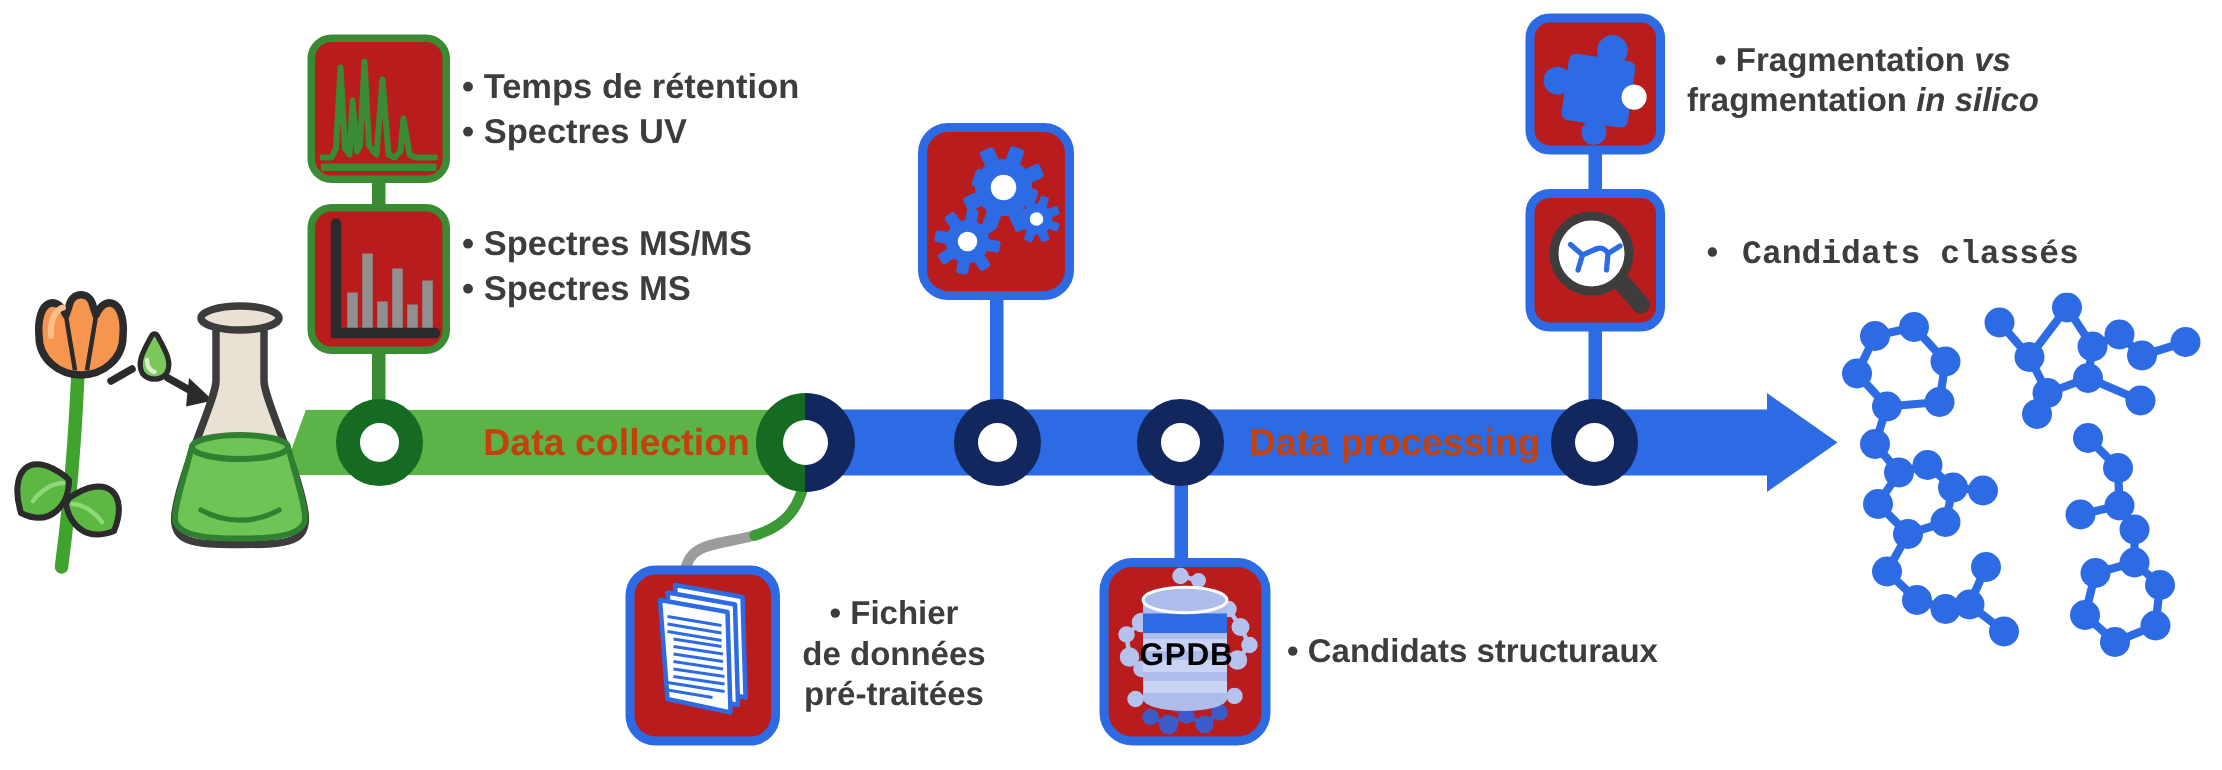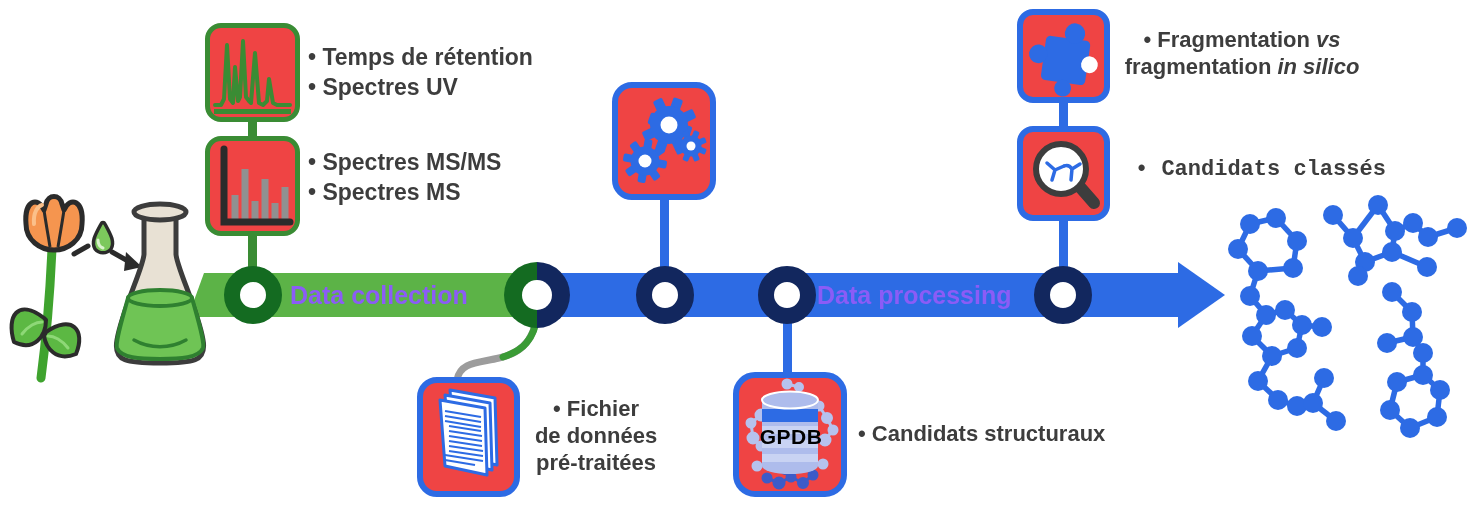--- a/index.html
+++ b/index.html
@@ -13,41 +13,41 @@
     left:188px;top:273px;width:349px;height:44px;background:#5CB347;z-index:1;
     clip-path:polygon(16px 0,100% 0,100% 100%,0 100%);
   }
   .band-blue{left:537px;top:273px;width:641px;height:44px;background:#2D6BE4;z-index:1;}
   .arrowhead{
     left:1178px;top:262px;width:0;height:0;z-index:1;
     border-top:33px solid transparent;border-bottom:33px solid transparent;
     border-left:47px solid #2D6BE4;
   }
   .band-label{
-    position:absolute;z-index:2;color:#8b5cf6;font-weight:bold;font-size:25px;
-    line-height:30px;text-align:left;top:280px;width:210px;white-space:nowrap;
+    position:absolute;z-index:2;color:#c2410c;font-weight:bold;font-size:25px;
+    line-height:30px;text-align:right;top:280px;width:210px;white-space:nowrap;
   }
   
   .node{position:absolute;border-radius:50%;background:#ffffff;box-sizing:border-box;z-index:3;}
   .node-green{left:224px;top:266px;width:58px;height:58px;border:16px solid #146B21;}
   .node-navy{width:58px;height:58px;border:16px solid #12275E;top:266px;}
   .node-split{
     left:504px;top:262px;width:66px;height:66px;z-index:3;border-radius:50%;
     background:linear-gradient(90deg,#146B21 50%,#12275E 50%);
   }
   .node-split .hole{
     position:absolute;left:18px;top:18px;width:30px;height:30px;border-radius:50%;background:#ffffff;
   }
   
   .stem{position:absolute;width:9px;z-index:2;}
   .stem-green{background:#3A8C34;}
   .stem-blue{background:#2D6BE4;}
   
   .icon-box{
-    position:absolute;background:#ef4444;box-sizing:border-box;z-index:4;
+    position:absolute;background:#b91c1c;box-sizing:border-box;z-index:4;
     display:flex;align-items:center;justify-content:center;
   }
   .box-green{border:5px solid #3A8C34;border-radius:16px;}
   .box-blue{border:6px solid #2D6BE4;border-radius:20px;}
   
   .callout{
     position:absolute;z-index:5;color:#3D3D3D;font-weight:bold;font-size:22px;
     line-height:27px;white-space:nowrap;
   }
   .callout.big{font-size:23px;line-height:30px;}

